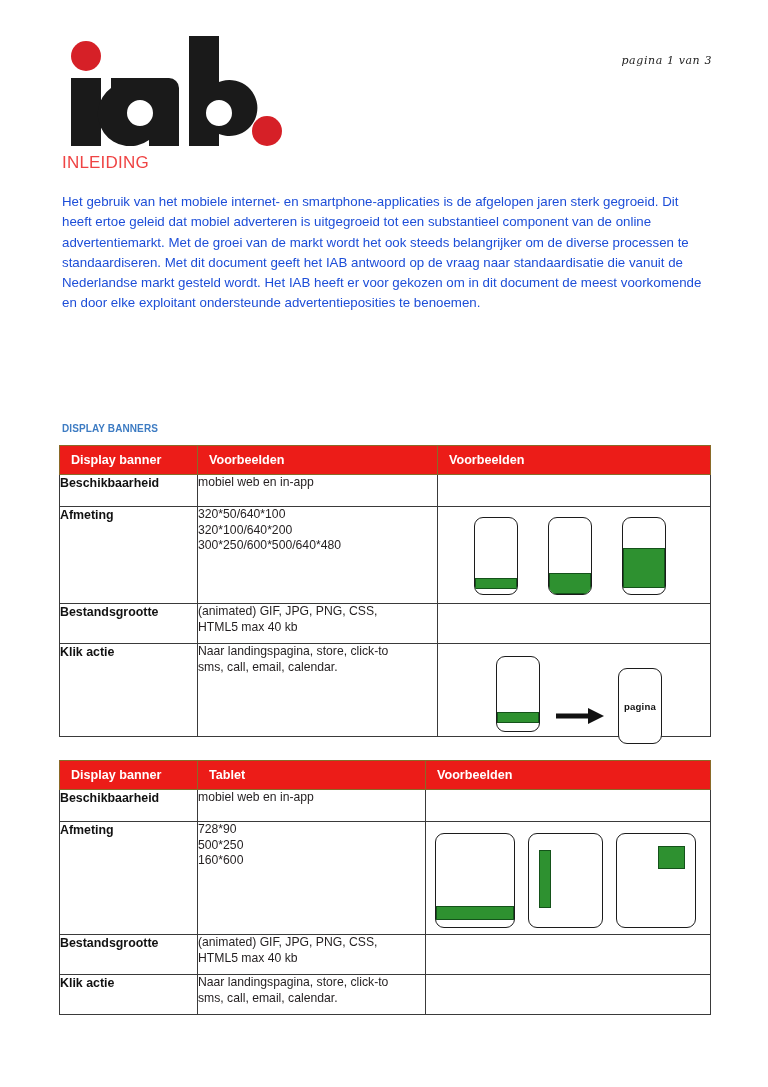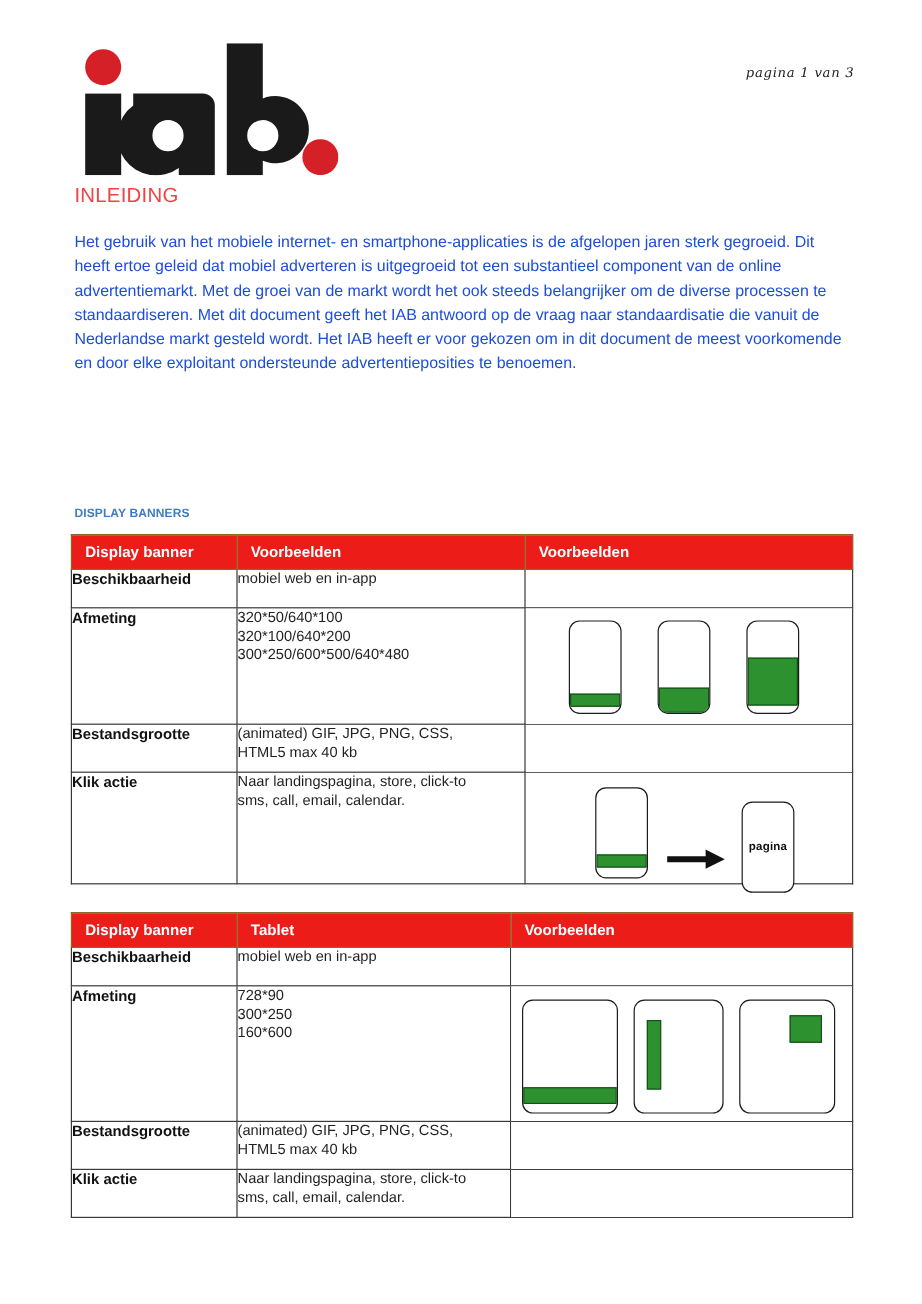--- a/index.html
+++ b/index.html
@@ -279,21 +279,21 @@
 
       <tr style="height:32px;">
         <td class="cell-label">Beschikbaarheid</td>
         <td class="cell-text">mobiel web en in-app</td>
         <td class="cell-ex"></td>
       </tr>
 
       <tr style="height:113px;">
         <td class="cell-label">Afmeting</td>
         <td class="cell-text" style="white-space:pre-line;">728*90
-300*250
+500*250
 160*600</td>
         <td class="cell-ex">
           <div class="ex-wrap">
 
             <div class="device" style="left:9px; top:11px; width:80px; height:95px;">
               <div class="ad" style="left:0; bottom:7px; width:100%; height:14px;"></div>
             </div>
 
             <div class="device" style="left:102px; top:11px; width:75px; height:95px;">
               <div class="ad" style="left:10px; top:16px; width:12px; height:58px;"></div>

